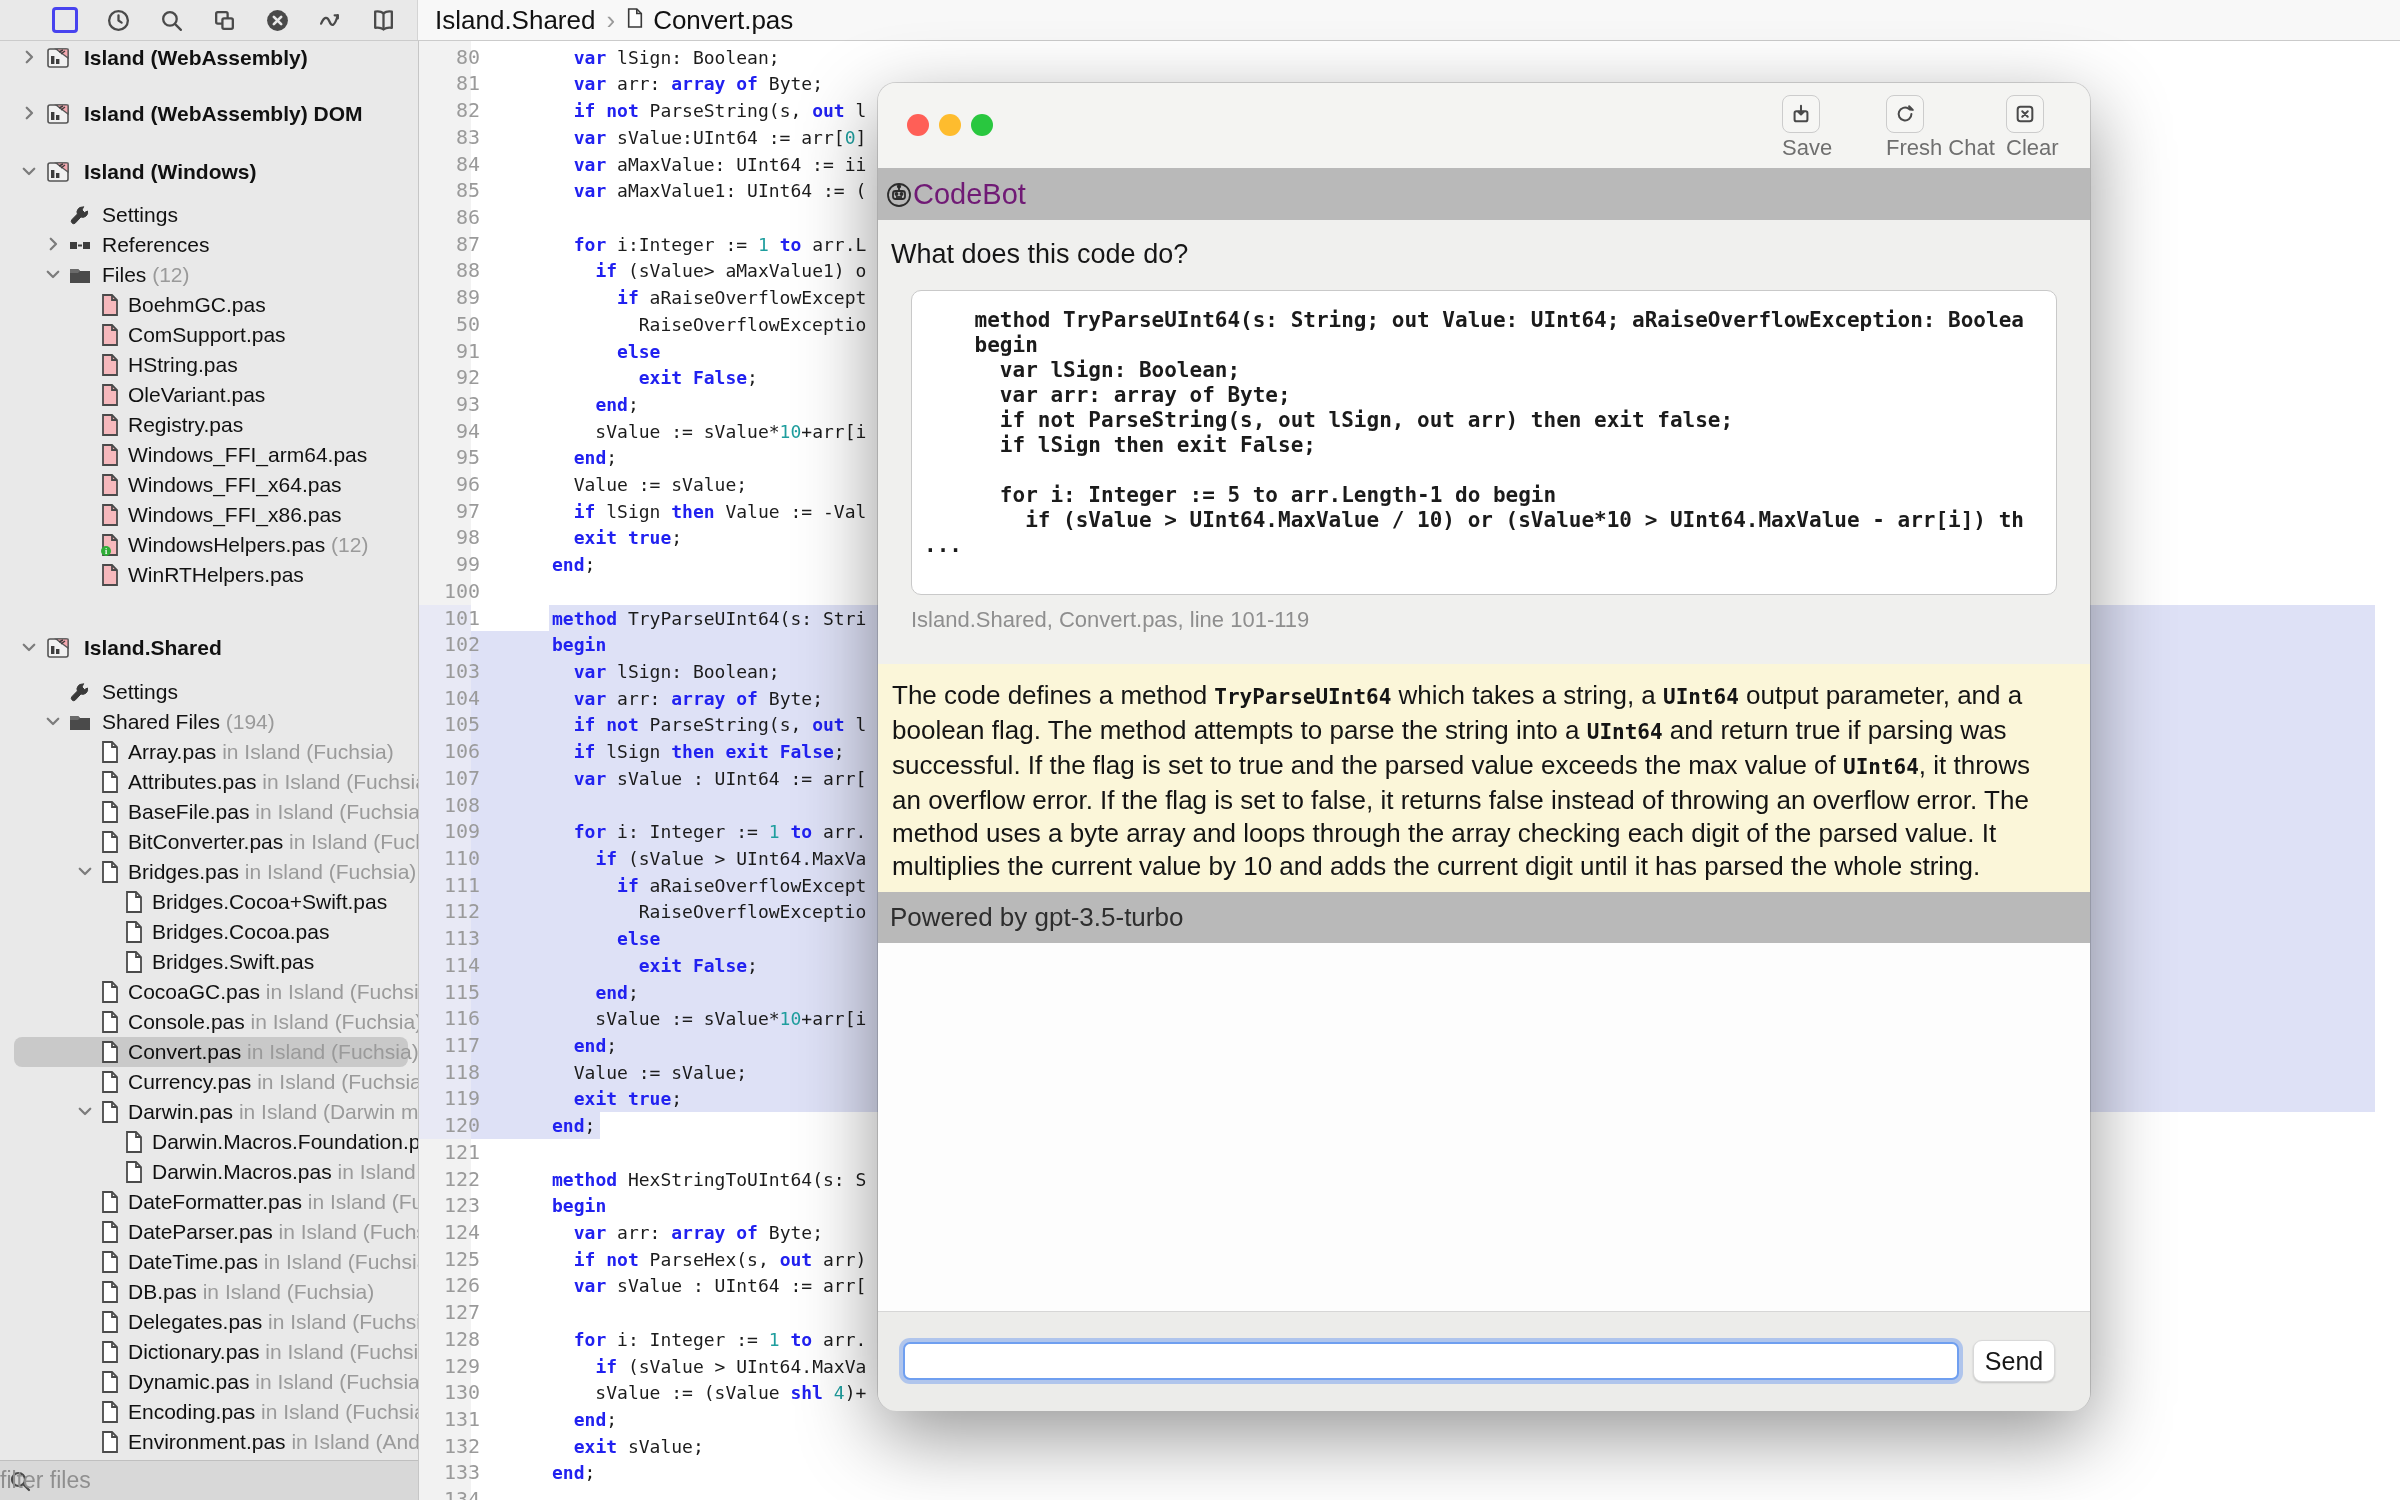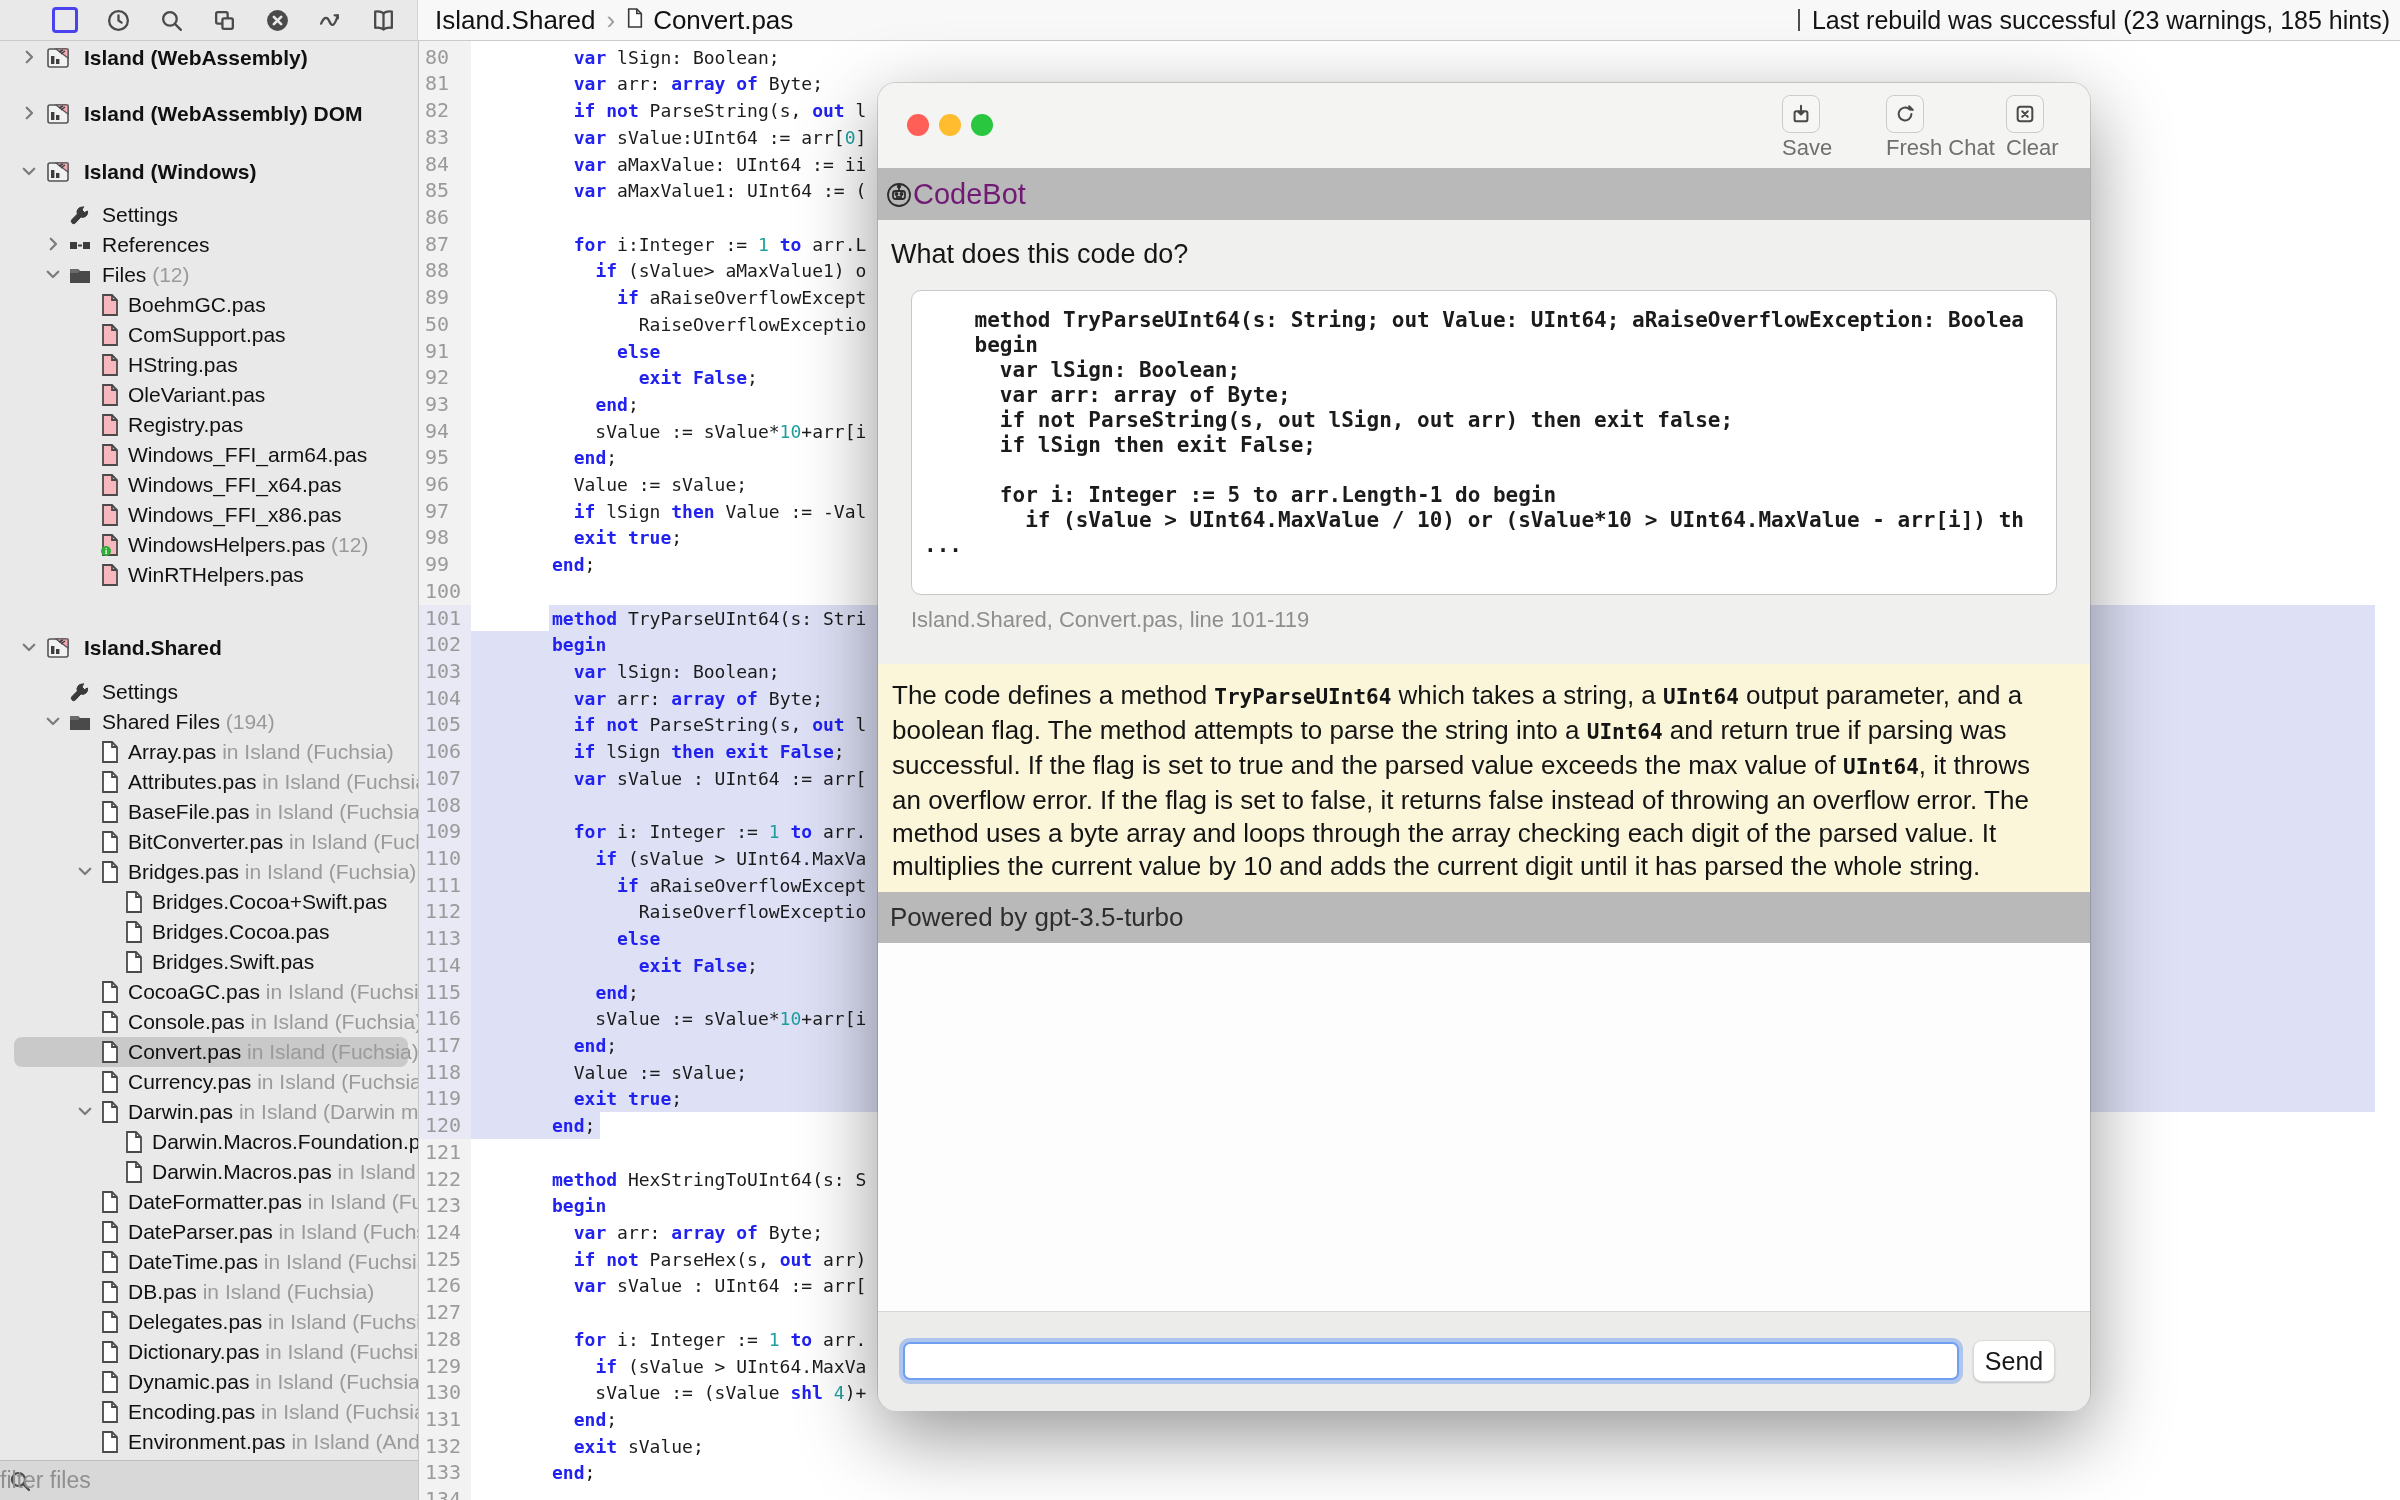--- a/index.html
+++ b/index.html
@@ -39,21 +39,21 @@
              border-top:1px solid #bfbfbf;display:flex;align-items:center;}
   #filterbar .fico{margin-left:8px;width:24px;height:24px;}
   #filterbar .fph{position:absolute;left:0;right:0;text-align:left;color:#8f8f8f;font-size:23px;}
 
   
   #editor{position:absolute;left:418px;top:0;right:0;bottom:0;background:#ffffff;z-index:1;}
   #gutterbg{position:absolute;left:0;top:40px;width:53px;bottom:0;background:#f2f2f2;}
   .selband{position:absolute;background:#dee1f6;}
   .gutsel{position:absolute;left:0;width:53px;background:#e8e9f5;}
   .crow{position:absolute;left:0;width:1982px;height:27px;}
-  .lnum{position:absolute;left:7px;width:46px;font-family:"DejaVu Sans Mono",monospace;
+  .lnum{position:absolute;left:16px;width:46px;text-align:right;font-family:"DejaVu Sans Mono",monospace;
         font-size:20px;line-height:27px;color:#9a9a9a;}
   .ctext{position:absolute;left:69px;top:0;margin:0;font-family:"DejaVu Sans Mono",monospace;
          font-size:18px;line-height:27px;white-space:pre;color:#1c1c1c;}
   .kw{color:#2121f0;font-weight:bold;}
   .num{color:#1f9e9e;}
 
   
   #dialog{position:absolute;left:878px;top:83px;width:1212px;height:1327px;z-index:50;
           border-radius:18px;background:#f0f0ee;
           box-shadow:0 26px 80px rgba(0,0,0,.42),0 0 0 1px rgba(0,0,0,.14);}
@@ -383,24 +383,20 @@
             <rect x="10" y="13" width="3.4" height="5" fill="#3d3d3d"></rect>
             <path d="M13 6l4-2M15 8l4-3" stroke="#3d3d3d" stroke-width="1.4"></path>
           </svg></span>
       <span class="bc-text">Island.Shared</span>
       <span class="bc-sep">›</span>
       <span><svg viewBox="0 0 20 24" width="18" height="22">
             <path d="M3 2h9l5 5v15H3z" fill="#ffffff" stroke="#3a3a3a" stroke-width="1.8"></path>
             <path d="M12 2v5h5" fill="none" stroke="#3a3a3a" stroke-width="1.8"></path>
           </svg></span>
       <span class="bc-text">Convert.pas</span>
-    </div>
-    <div id="status">
-      <span class="pipe"></span>
-      <span class="st-text">Last rebuild was successful (23 warnings, 185 hints)</span>
     </div>
   </div>
 
   <div id="sidebar">
     <div id="tree">
         <div class="trow proj">
           <span class="chev" style="left:20px"><svg viewBox="0 0 24 24" fill="none" stroke="#7c7c7c" stroke-width="3" stroke-linecap="round" stroke-linejoin="round">
               <path d="M9 5l7 7-7 7"></path>
             </svg></span>
           <span class="ticon" style="left:46px"><svg viewBox="0 0 24 24">

